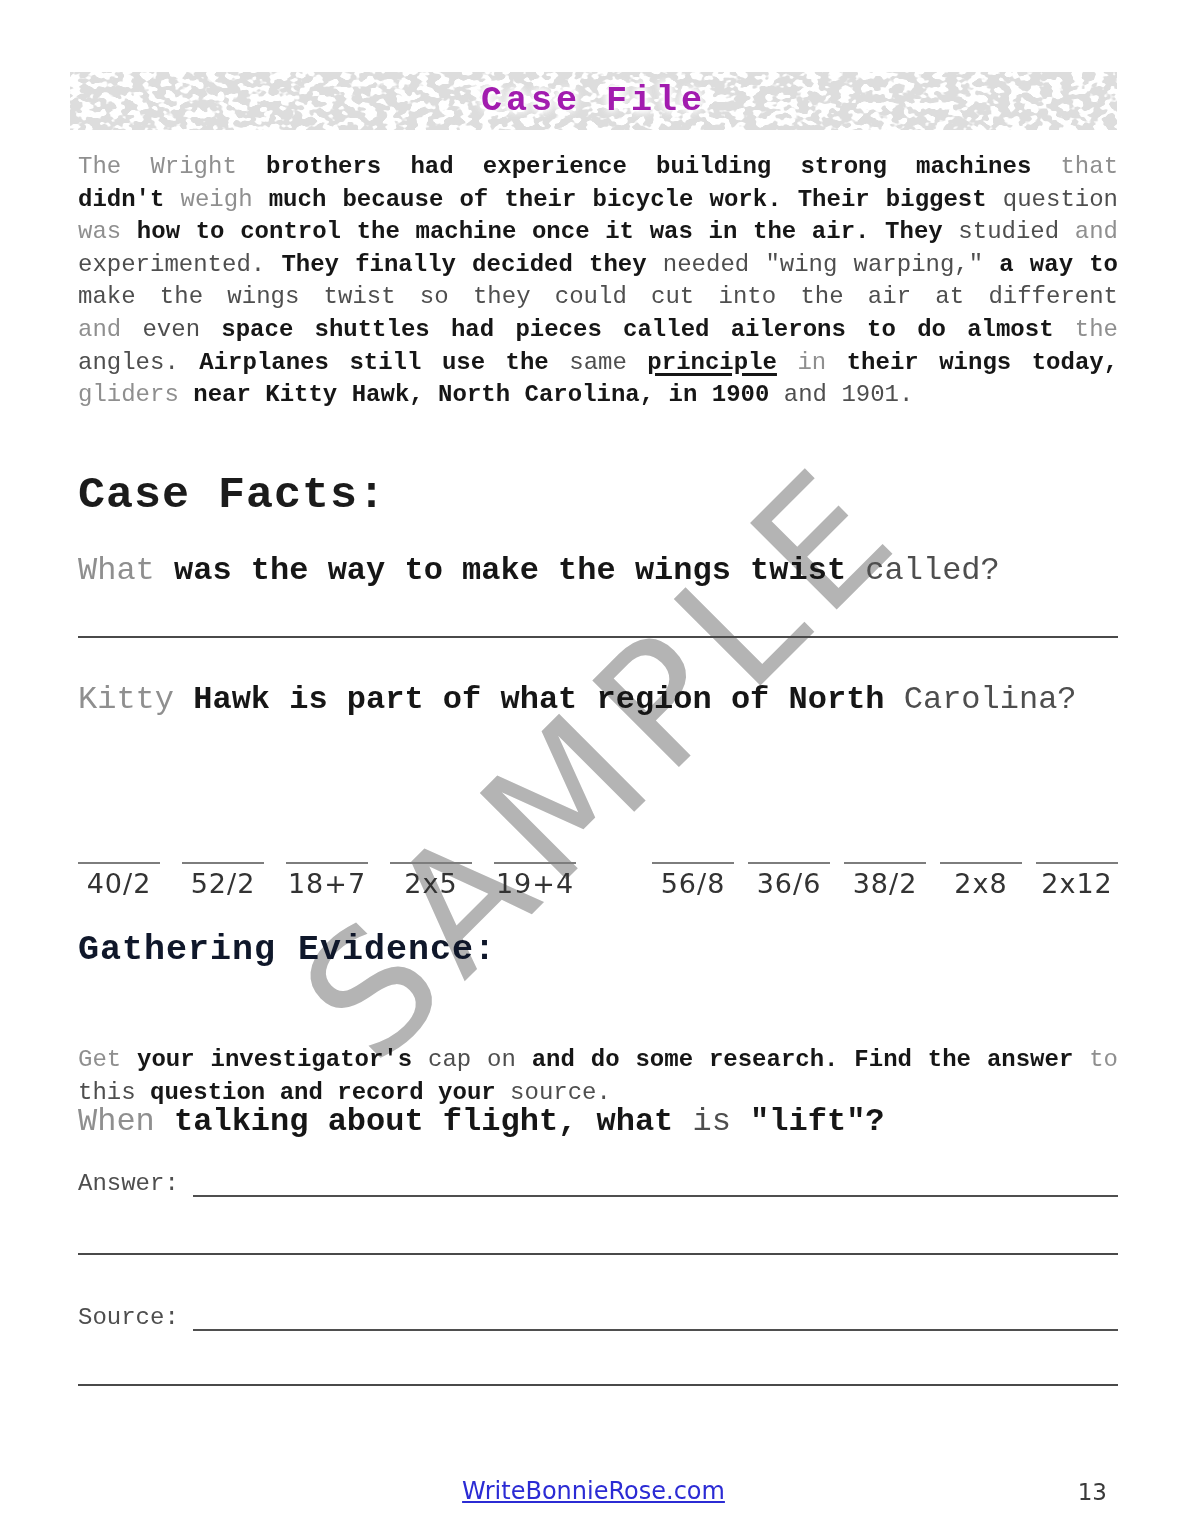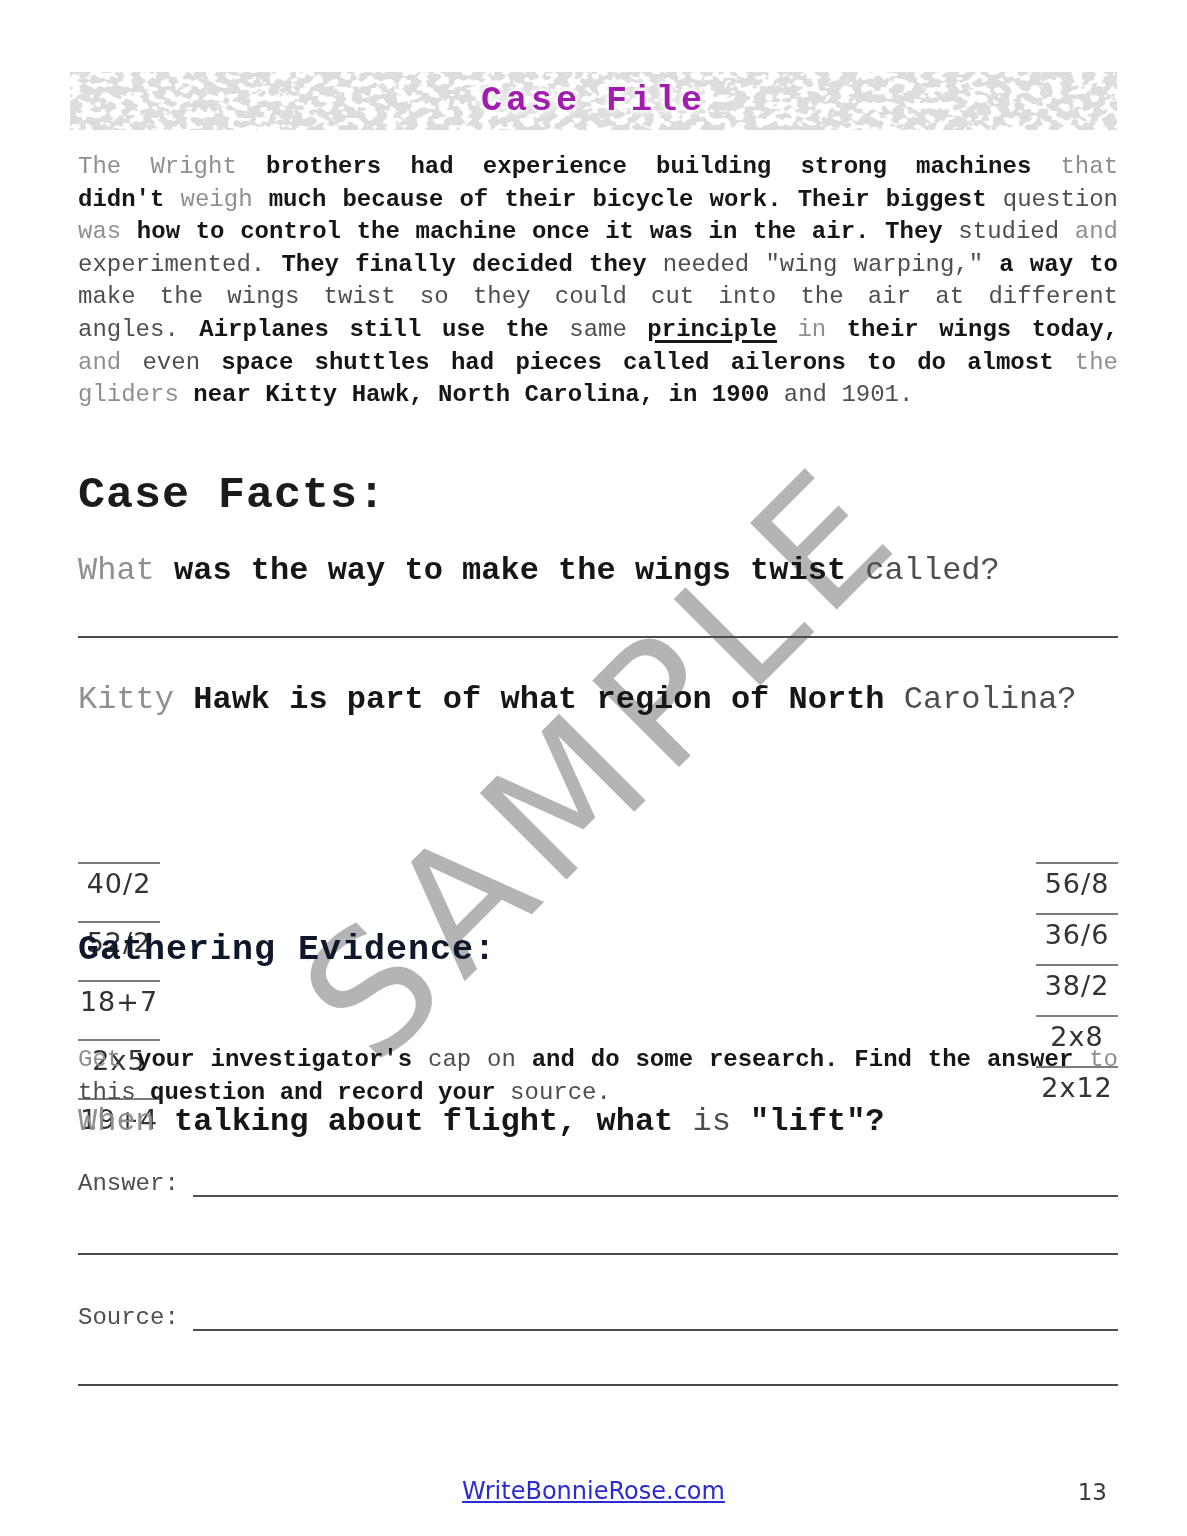--- a/index.html
+++ b/index.html
@@ -62,21 +62,21 @@
   .lblrow{position:absolute;left:78px;width:1040px;display:flex;align-items:flex-end;font-size:24px;}
   .lblrow .lbl{color:#4e4e4e;white-space:nowrap;}
   .lblrow .wline{flex:1;margin-left:14px;border-bottom:2.4px solid #4f4f4f;height:4px;}
   .answerrow{top:1170px;}
   .sourcerow{top:1304px;}
   
   .mathrow{
     position:absolute;left:78px;top:862px;width:1040px;
     display:flex;justify-content:space-between;
   }
-  .mathgroup{display:flex;flex-direction:column;}
+  .mathgroup{display:flex;}
   .mathgroup-left{gap:22px;}
   .mathgroup-right{gap:14px;}
   .math-item{display:flex;flex-direction:column;align-items:center;}
   .math-item .mline{width:82px;border-top:2.2px solid #7d7d7d;margin-bottom:4px;}
   .math-item .mlabel{
     font-family:"DejaVu Sans", sans-serif;
     font-size:27px;color:#333;letter-spacing:1px;
   }
   
   .footer-link{
@@ -112,22 +112,22 @@
       </svg>
       <div class="band-title">Case File</div>
     </div>
 
     <div class="intro">
         <div class="jline"><span class="t-l">The</span> <span class="t-l">Wright</span> <span class="t-d">brothers</span> <span class="t-d">had</span> <span class="t-d">experience</span> <span class="t-d">building</span> <span class="t-d">strong</span> <span class="t-d">machines</span> <span class="t-l">that</span></div>
         <div class="jline"><span class="t-d">didn't</span> <span class="t-l">weigh</span> <span class="t-d">much</span> <span class="t-d">because</span> <span class="t-d">of</span> <span class="t-d">their</span> <span class="t-d">bicycle</span> <span class="t-d">work.</span> <span class="t-d">Their</span> <span class="t-d">biggest</span> <span class="t-m">question</span></div>
         <div class="jline"><span class="t-l">was</span> <span class="t-d">how</span> <span class="t-d">to</span> <span class="t-d">control</span> <span class="t-d">the</span> <span class="t-d">machine</span> <span class="t-d">once</span> <span class="t-d">it</span> <span class="t-d">was</span> <span class="t-d">in</span> <span class="t-d">the</span> <span class="t-d">air.</span> <span class="t-d">They</span> <span class="t-m">studied</span> <span class="t-l">and</span></div>
         <div class="jline"><span class="t-m">experimented.</span> <span class="t-d">They</span> <span class="t-d">finally</span> <span class="t-d">decided</span> <span class="t-d">they</span> <span class="t-m">needed</span> <span class="t-m">"wing</span> <span class="t-m">warping,"</span> <span class="t-d">a</span> <span class="t-d">way</span> <span class="t-d">to</span></div>
         <div class="jline"><span class="t-m">make</span> <span class="t-m">the</span> <span class="t-m">wings</span> <span class="t-m">twist</span> <span class="t-m">so</span> <span class="t-m">they</span> <span class="t-m">could</span> <span class="t-m">cut</span> <span class="t-m">into</span> <span class="t-m">the</span> <span class="t-m">air</span> <span class="t-m">at</span> <span class="t-m">different</span></div>
+        <div class="jline"><span class="t-l">and</span> <span class="t-m">even</span> <span class="t-d">space</span> <span class="t-d">shuttles</span> <span class="t-d">had</span> <span class="t-d">pieces</span> <span class="t-d">called</span> <span class="t-d">ailerons</span> <span class="t-d">to</span> <span class="t-d">do</span> <span class="t-d">almost</span> <span class="t-l">the</span></div>
         <div class="jline"><span class="t-m">angles.</span> <span class="t-d">Airplanes</span> <span class="t-d">still</span> <span class="t-d">use</span> <span class="t-d">the</span> <span class="t-m">same</span> <span class="t-d u">principle</span> <span class="t-l">in</span> <span class="t-d">their</span> <span class="t-d">wings</span> <span class="t-d">today,</span></div>
-        <div class="jline"><span class="t-l">and</span> <span class="t-m">even</span> <span class="t-d">space</span> <span class="t-d">shuttles</span> <span class="t-d">had</span> <span class="t-d">pieces</span> <span class="t-d">called</span> <span class="t-d">ailerons</span> <span class="t-d">to</span> <span class="t-d">do</span> <span class="t-d">almost</span> <span class="t-l">the</span></div>
         <div class="jline jlast"><span class="t-l">gliders</span> <span class="t-d">near</span> <span class="t-d">Kitty</span> <span class="t-d">Hawk,</span> <span class="t-d">North</span> <span class="t-d">Carolina,</span> <span class="t-d">in</span> <span class="t-d">1900</span> <span class="t-m">and</span> <span class="t-m">1901.</span></div>
       </div>
 
     <div class="h-casefacts">Case Facts:</div>
     <div class="q q1"><span class="t-l">What</span> <span class="t-d">was</span> <span class="t-d">the</span> <span class="t-d">way</span> <span class="t-d">to</span> <span class="t-d">make</span> <span class="t-d">the</span> <span class="t-d">wings</span> <span class="t-d">twist</span> <span class="t-m">called?</span></div>
     <div class="rule rule1"></div>
     <div class="q q2"><span class="t-l">Kitty</span> <span class="t-d">Hawk</span> <span class="t-d">is</span> <span class="t-d">part</span> <span class="t-d">of</span> <span class="t-d">what</span> <span class="t-d">region</span> <span class="t-d">of</span> <span class="t-d">North</span> <span class="t-m">Carolina?</span></div>
 
     <div class="mathrow">
       <div class="mathgroup mathgroup-left">

